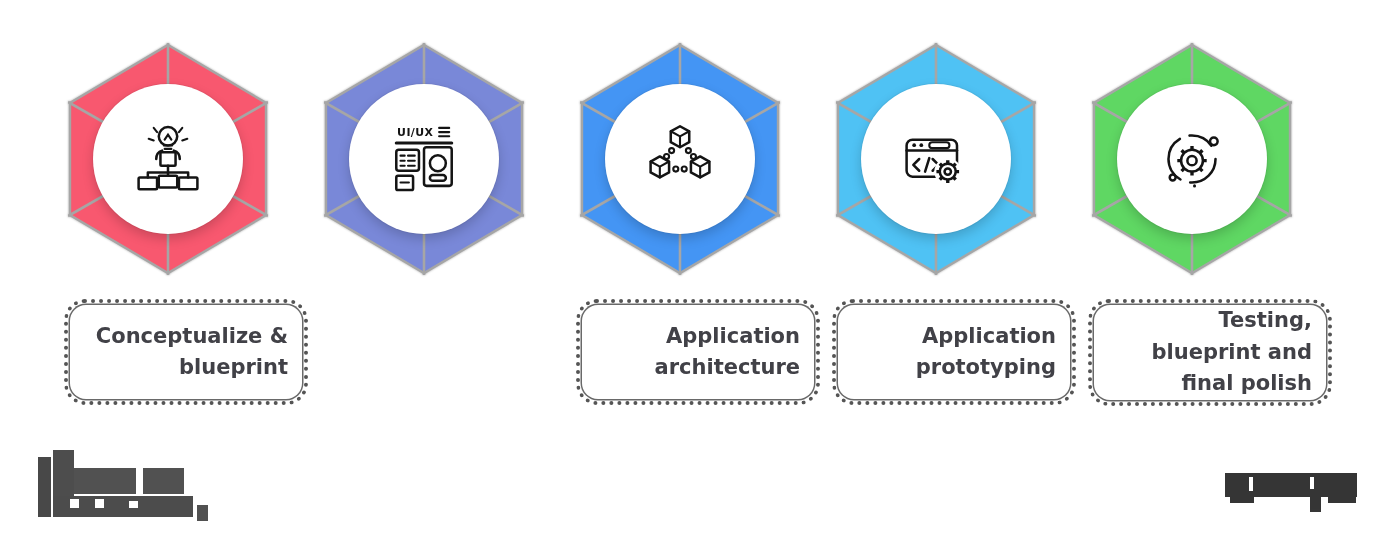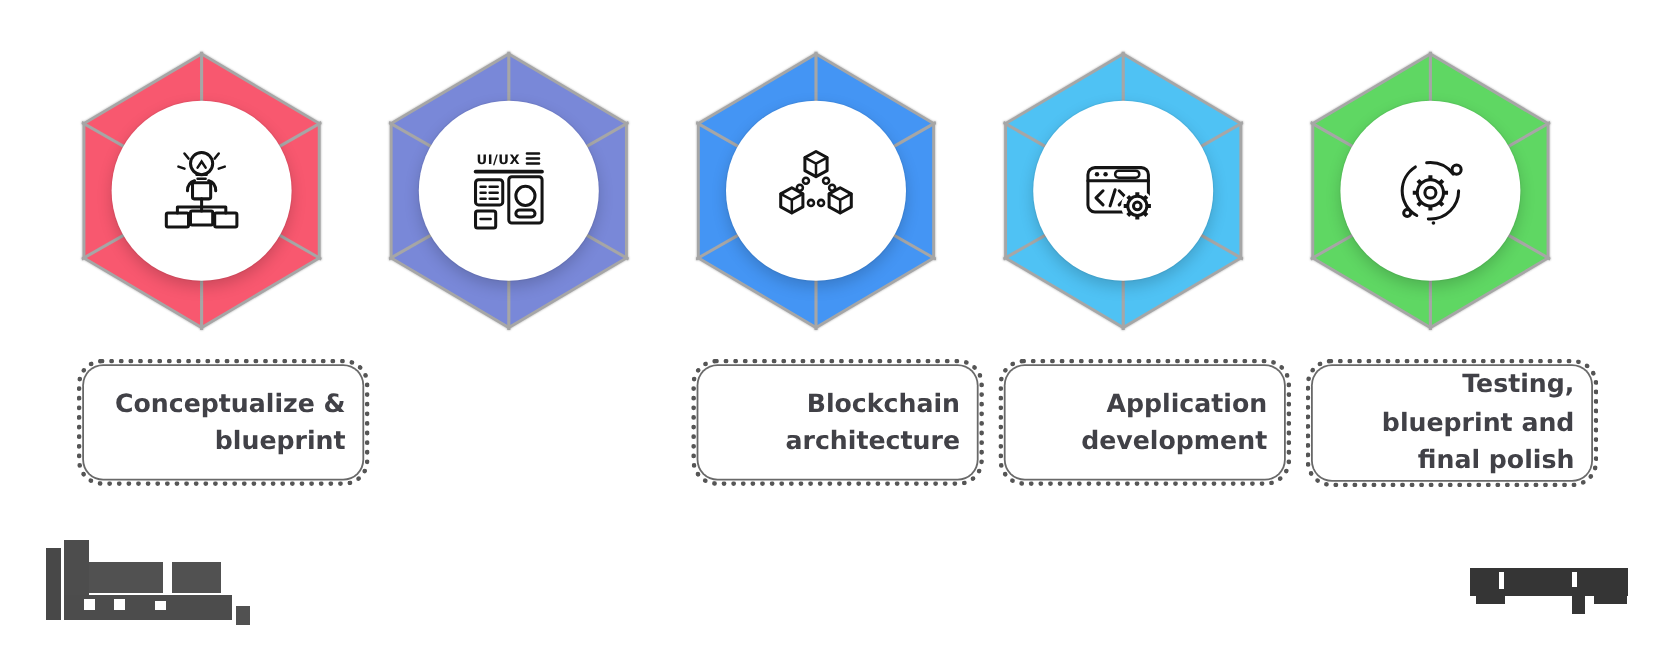--- a/index.html
+++ b/index.html
@@ -152,21 +152,21 @@
           <path class="ln-thin" d="M63,53 L74,59 L85,53 M74,59 V72"></path>
           <circle class="ln-thin" cx="40" cy="40" r="3"></circle>
           <circle class="ln-thin" cx="34" cy="47" r="3"></circle>
           <circle class="ln-thin" cx="60" cy="40" r="3"></circle>
           <circle class="ln-thin" cx="66" cy="47" r="3"></circle>
           <circle class="ln-thin" cx="45" cy="62" r="3"></circle>
           <circle class="ln-thin" cx="55" cy="62" r="3"></circle>
         </svg>
       </div>
       <div class="card">
-        <span class="card-label">Blockchain architecture</span>
+        <span class="card-label">Application architecture</span>
       </div>
     </div>
 
     <div class="step">
       <div class="hex-wrap">
         <svg class="hex-svg" width="200" height="232" viewBox="0 0 200 232">
           <polygon points="100,2 198,60 198,172 100,230 2,172 2,60" fill="#4FC2F4"></polygon>
           <g>
             <line class="hex-seam" x1="100" y1="116" x2="100" y2="0"></line>
             <line class="hex-seam" x1="100" y1="116" x2="200" y2="59"></line>
@@ -187,21 +187,21 @@
           <path class="ln" d="M30,50 l-7,7 7,7"></path>
           <path class="ln" d="M42,49 l-5,16"></path>
           <path class="ln" d="M46,50 l7,7 -7,7"></path>
           <circle class="whiteback" cx="64" cy="65" r="16"></circle>
           <path class="tooth" d="M73.5,65 L77.5,65 M70.7,71.7 L73.5,74.5 M64,74.5 L64,78.5 M57.3,71.7 L54.5,74.5 M54.5,65 L50.5,65 M57.3,58.3 L54.5,55.5 M64,55.5 L64,51.5 M70.7,58.3 L73.5,55.5"></path>
           <circle class="ln" cx="64" cy="65" r="9.5"></circle>
           <circle class="ln" cx="64" cy="65" r="3.8"></circle>
         </svg>
       </div>
       <div class="card">
-        <span class="card-label">Application development</span>
+        <span class="card-label">Application prototyping</span>
       </div>
     </div>
 
     <div class="step">
       <div class="hex-wrap">
         <svg class="hex-svg" width="200" height="232" viewBox="0 0 200 232">
           <polygon points="100,2 198,60 198,172 100,230 2,172 2,60" fill="#5FD763"></polygon>
           <g>
             <line class="hex-seam" x1="100" y1="116" x2="100" y2="0"></line>
             <line class="hex-seam" x1="100" y1="116" x2="200" y2="59"></line>

